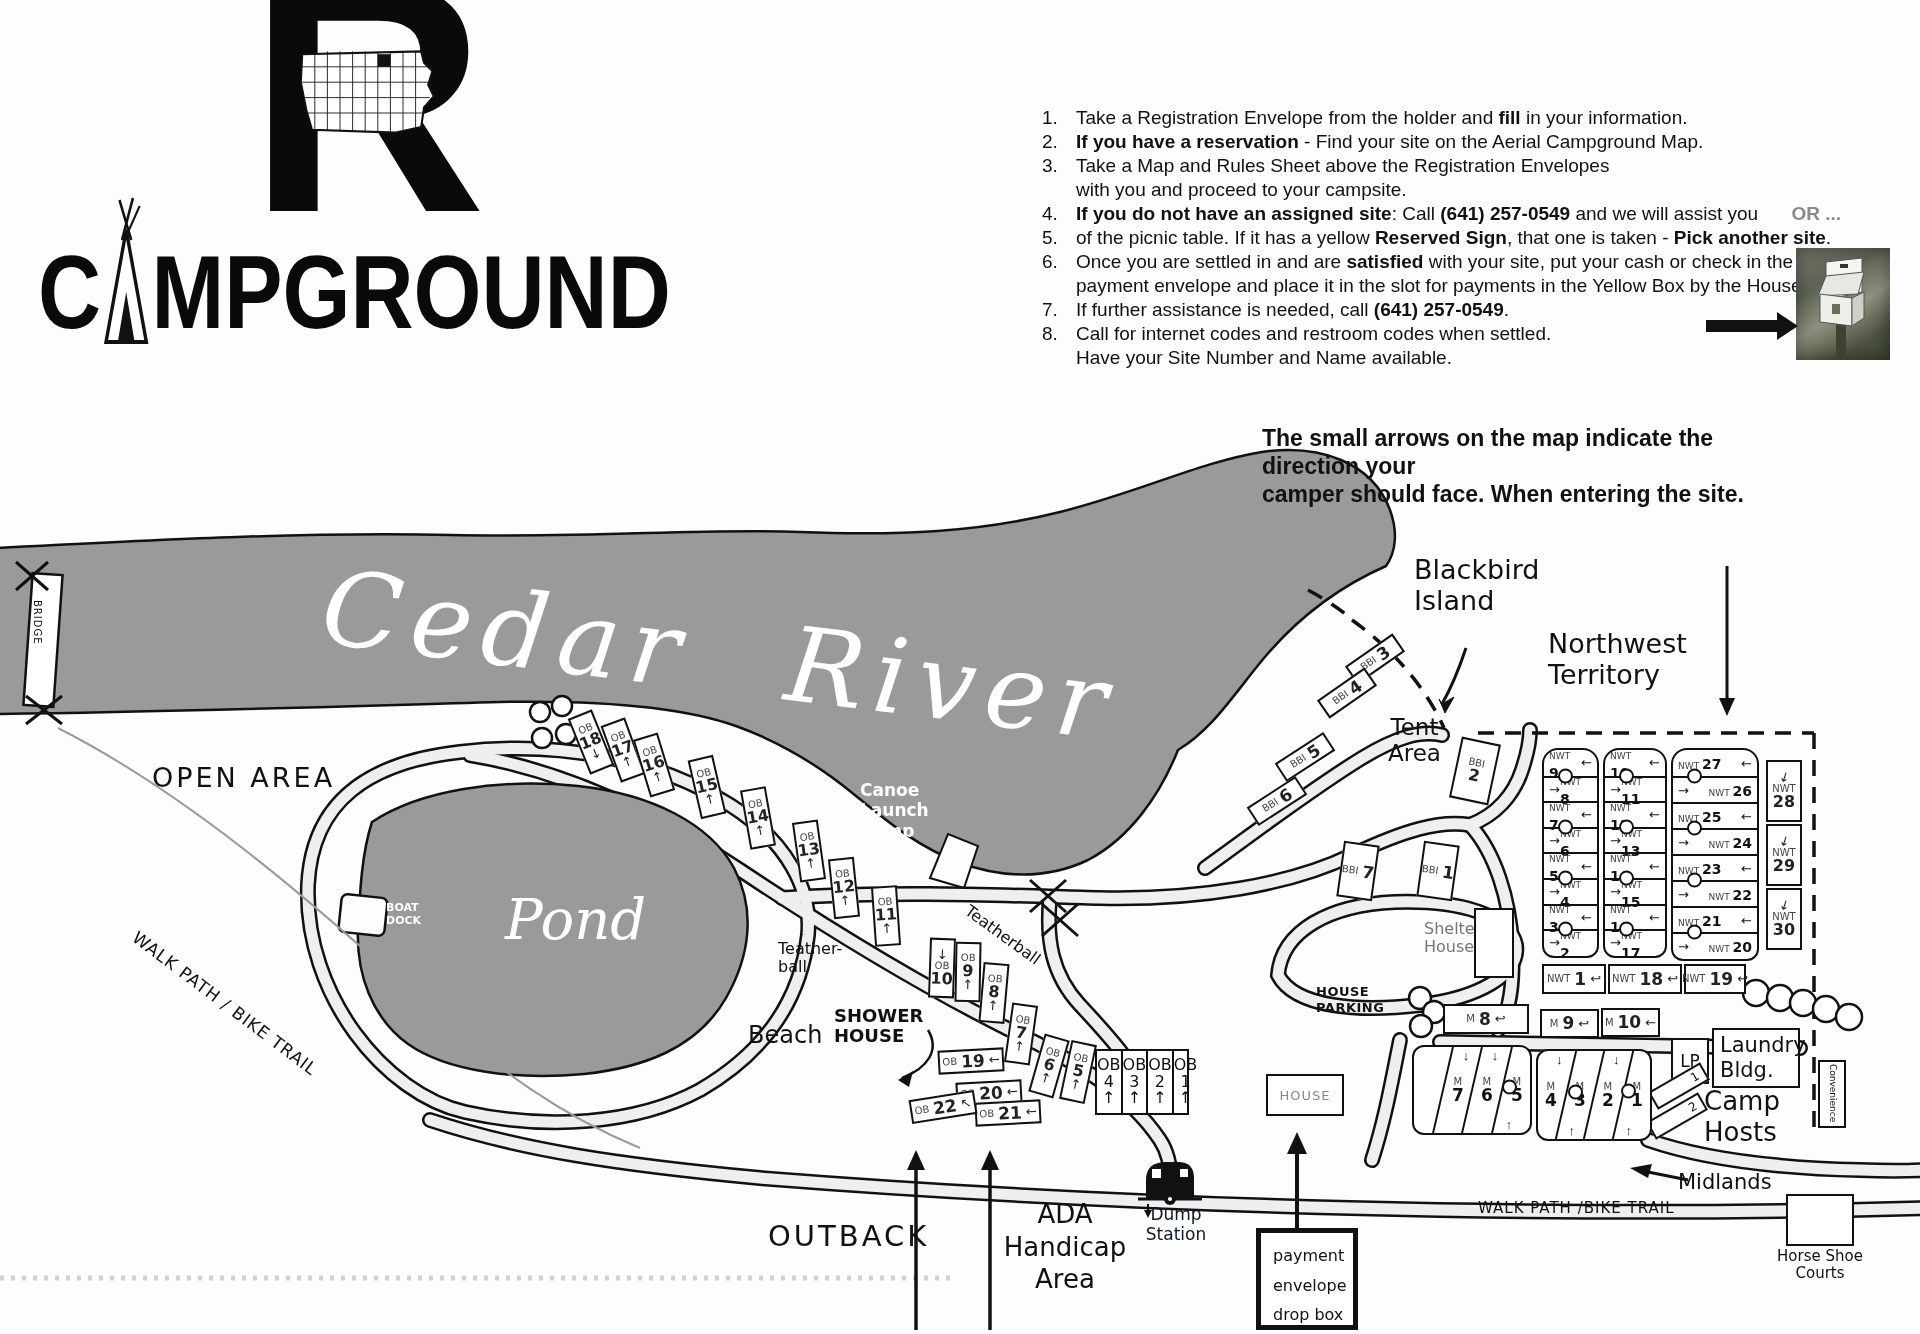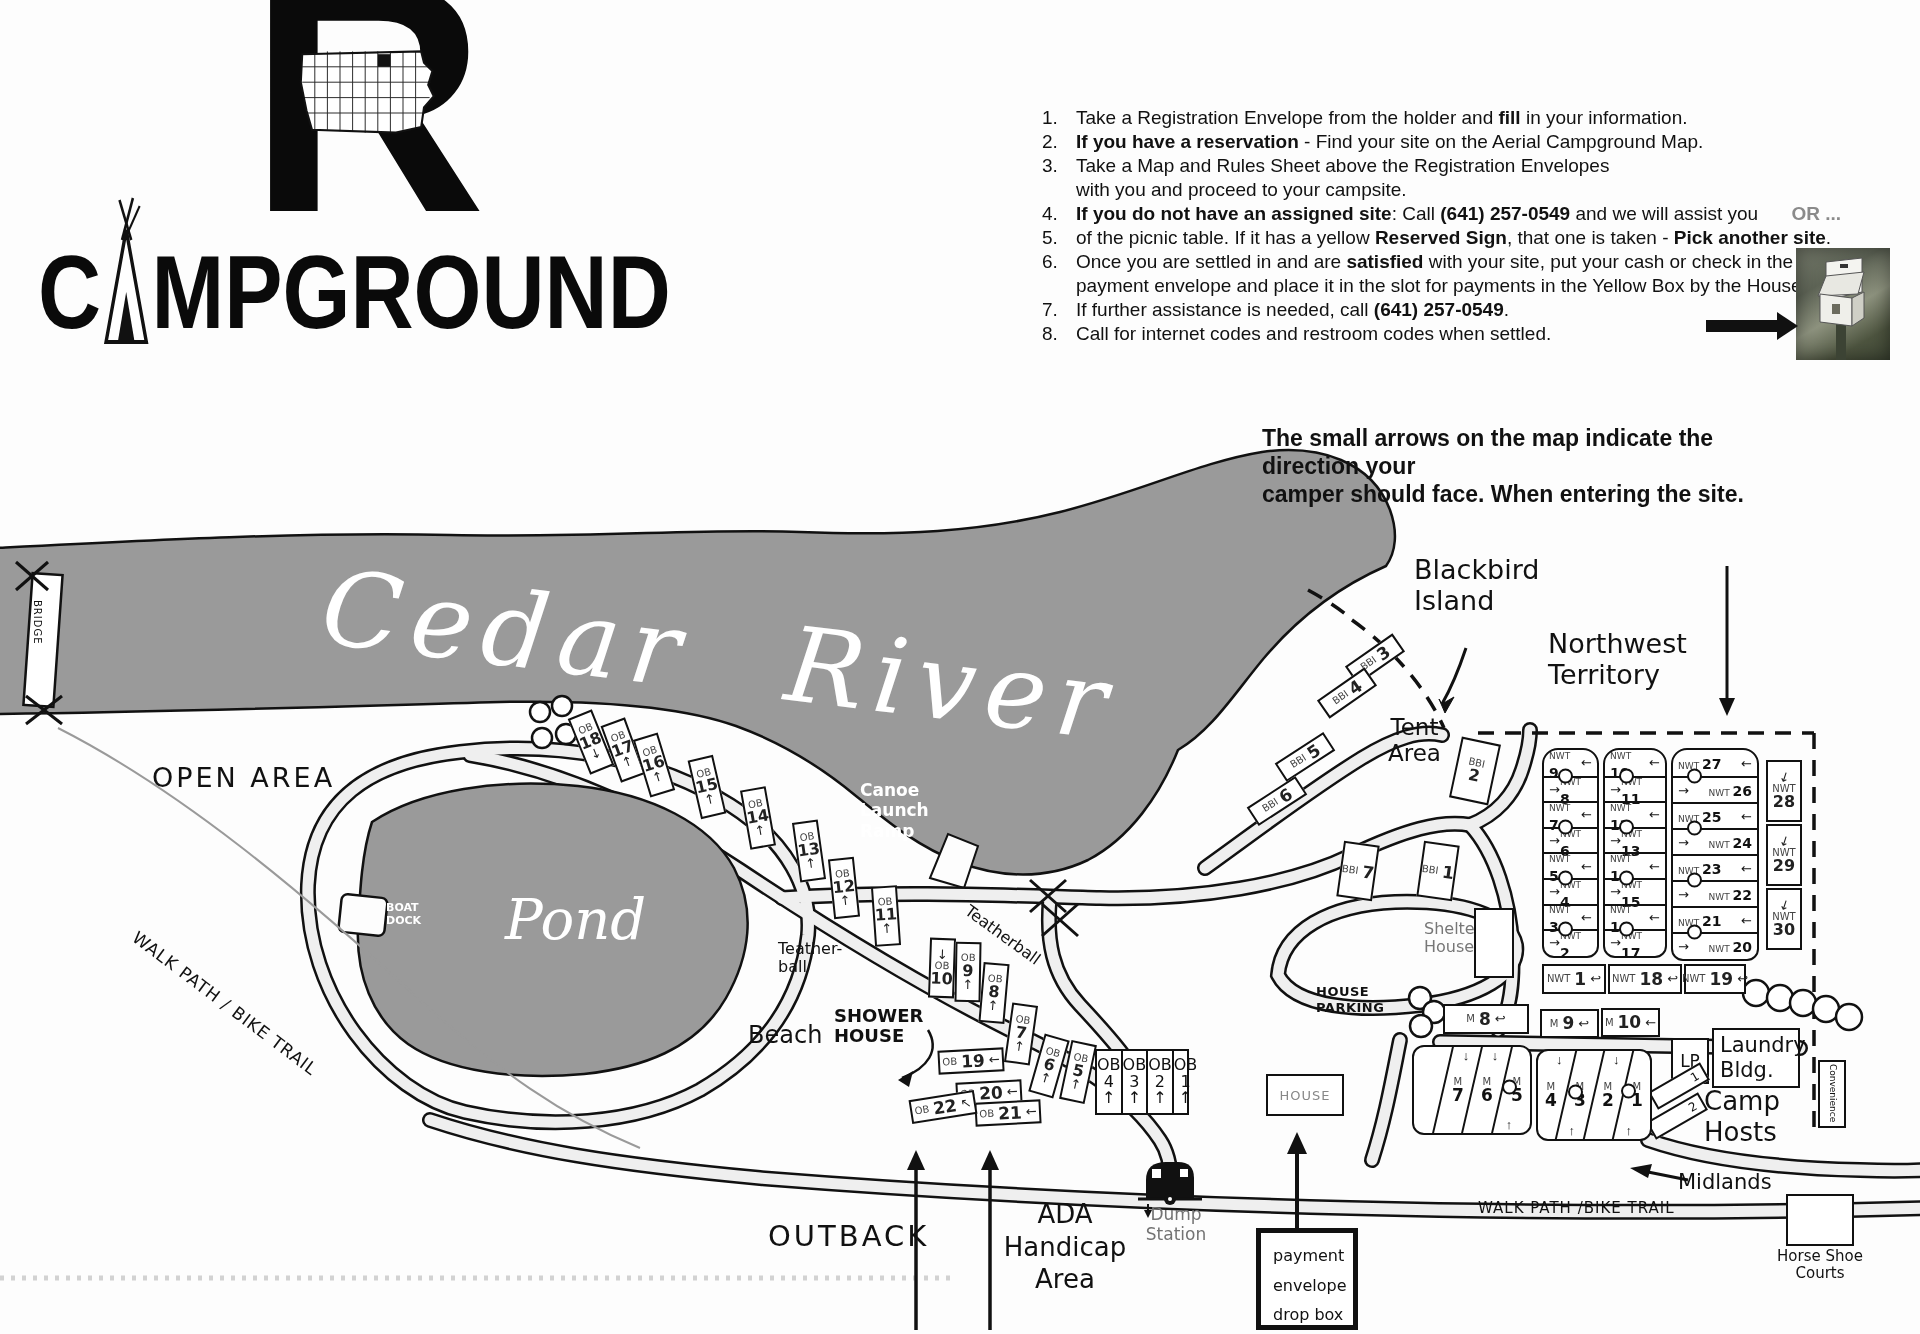--- a/index.html
+++ b/index.html
@@ -48,21 +48,21 @@
   #shower{left:834px;top:1006px;font-size:18px;font-weight:600;line-height:1.1;}
   #tent{left:1388px;top:714px;font-size:23px;text-align:center;}
   #blackbird{left:1414px;top:554px;font-size:27px;}
   #nwterr{left:1548px;top:628px;font-size:27px;}
   #shelter-label{left:1424px;top:920px;font-size:16px;color:#777;}
   #house-parking{left:1316px;top:984px;font-size:13px;font-weight:bold;letter-spacing:.5px;line-height:1.25;}
   #midlands{left:1678px;top:1170px;font-size:21px;}
   #horse-label{left:1770px;top:1248px;width:100px;font-size:15px;text-align:center;}
   #outback{left:768px;top:1220px;font-size:29px;letter-spacing:3px;}
   #ada{left:998px;top:1198px;width:134px;font-size:26px;text-align:center;line-height:1.25;}
-  #dump-label{left:1136px;top:1205px;width:80px;font-size:17px;text-align:center;color:#737373;}
+  #dump-label{left:1136px;top:1205px;width:80px;font-size:17px;text-align:center;color:#0f172a;}
   #camphosts-label{left:1704px;top:1086px;font-size:26px;line-height:1.2;}
 
   
   .bldg{position:absolute;background:#fff;border:2.5px solid #111;box-sizing:border-box;}
   #shelter-bldg{left:1474px;top:908px;width:40px;height:70px;}
   #house-bldg{left:1266px;top:1074px;width:78px;height:42px;display:flex;align-items:center;justify-content:center;
               font-size:13px;color:#888;letter-spacing:1px;font-family:"DejaVu Sans",sans-serif;}
   #lp-box{left:1671px;top:1038px;width:38px;height:46px;display:flex;align-items:center;justify-content:center;
           font-size:17px;font-family:"DejaVu Sans",sans-serif;}
   #laundry{left:1712px;top:1028px;width:88px;height:60px;font-size:21px;font-family:"DejaVu Sans",sans-serif;
@@ -314,20 +314,21 @@
       <div class="ins-item">
         <div class="ins-num">7.</div>
         <div class="ins-text">
           <div><span>If further assistance is needed, call </span><span class="b">(641) 257-0549</span><span>.</span></div>
         </div>
       </div>
       <div class="ins-item">
         <div class="ins-num">8.</div>
         <div class="ins-text">
           <div><span>Call for internet codes and restroom codes when settled.</span></div>
+          <div><span>Have your Site Number and Name available.</span></div>
         </div>
       </div>
     </div>
   <div class="abs" id="ins-note">
     <div>The small arrows on the map indicate the direction your</div>
     <div>camper should face. When entering the site.</div>
   </div>
   <div class="abs" id="box-photo">
     <svg width="94" height="112" viewBox="0 0 94 112">
       <rect x="40" y="62" width="10" height="50" fill="#3c4334"></rect>

